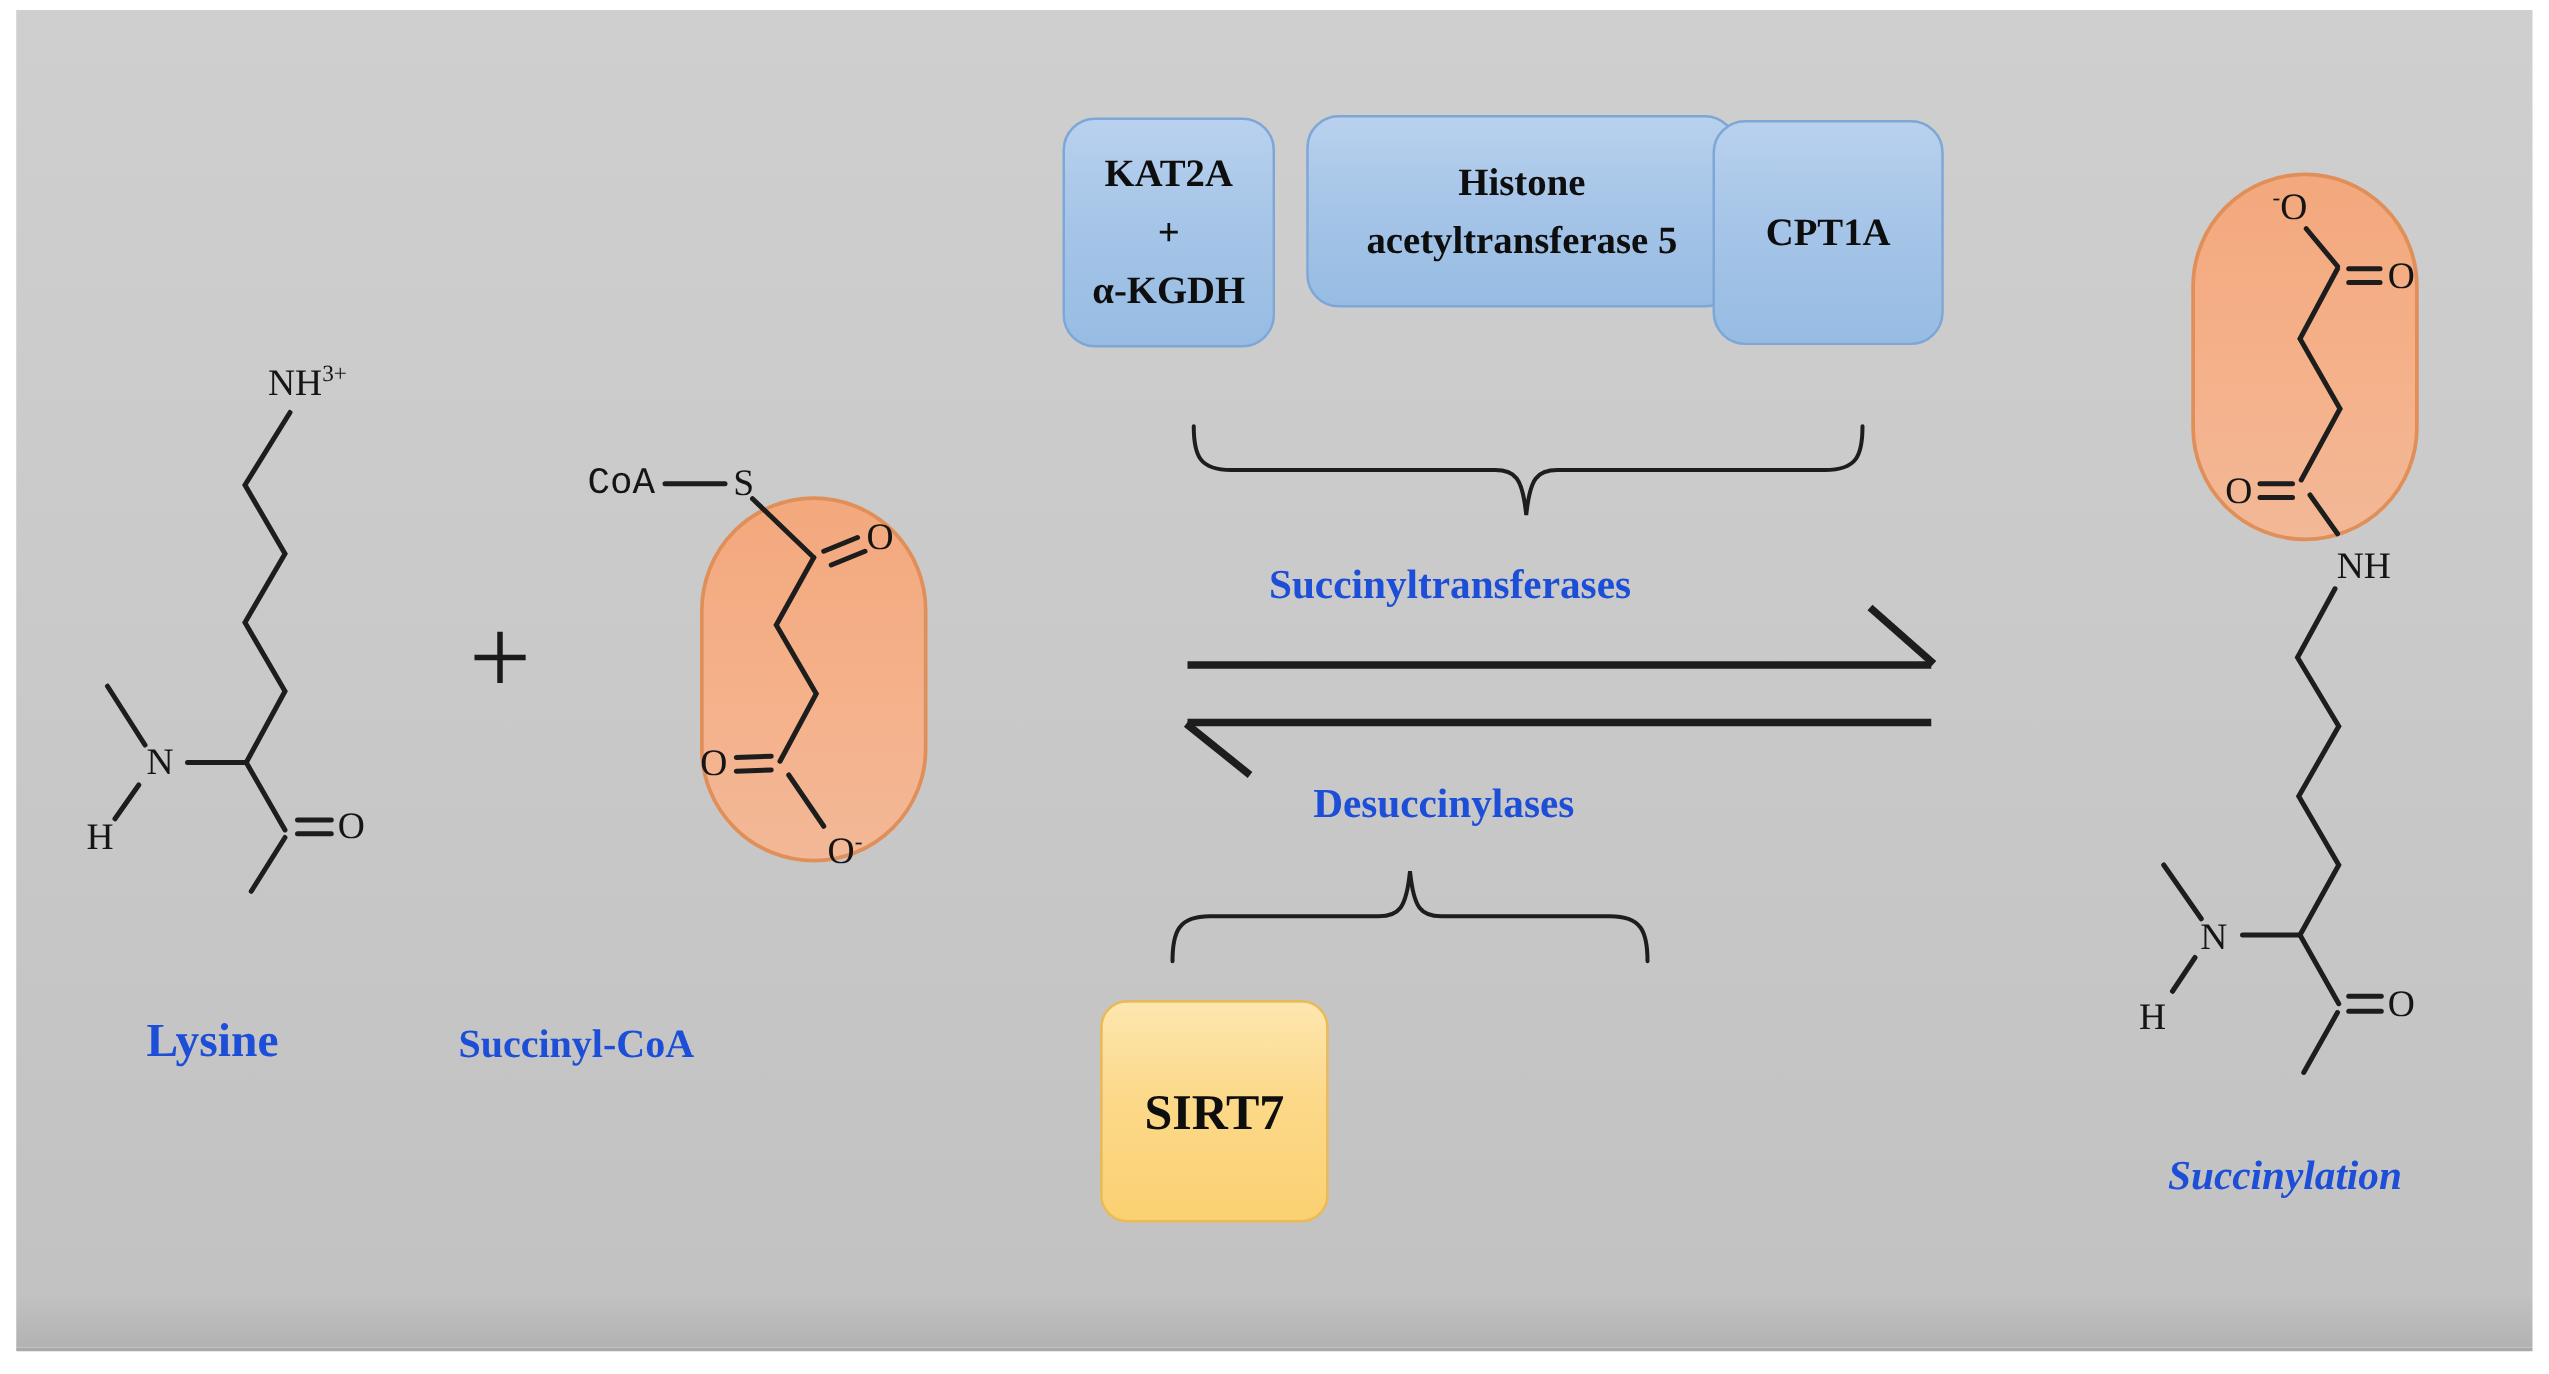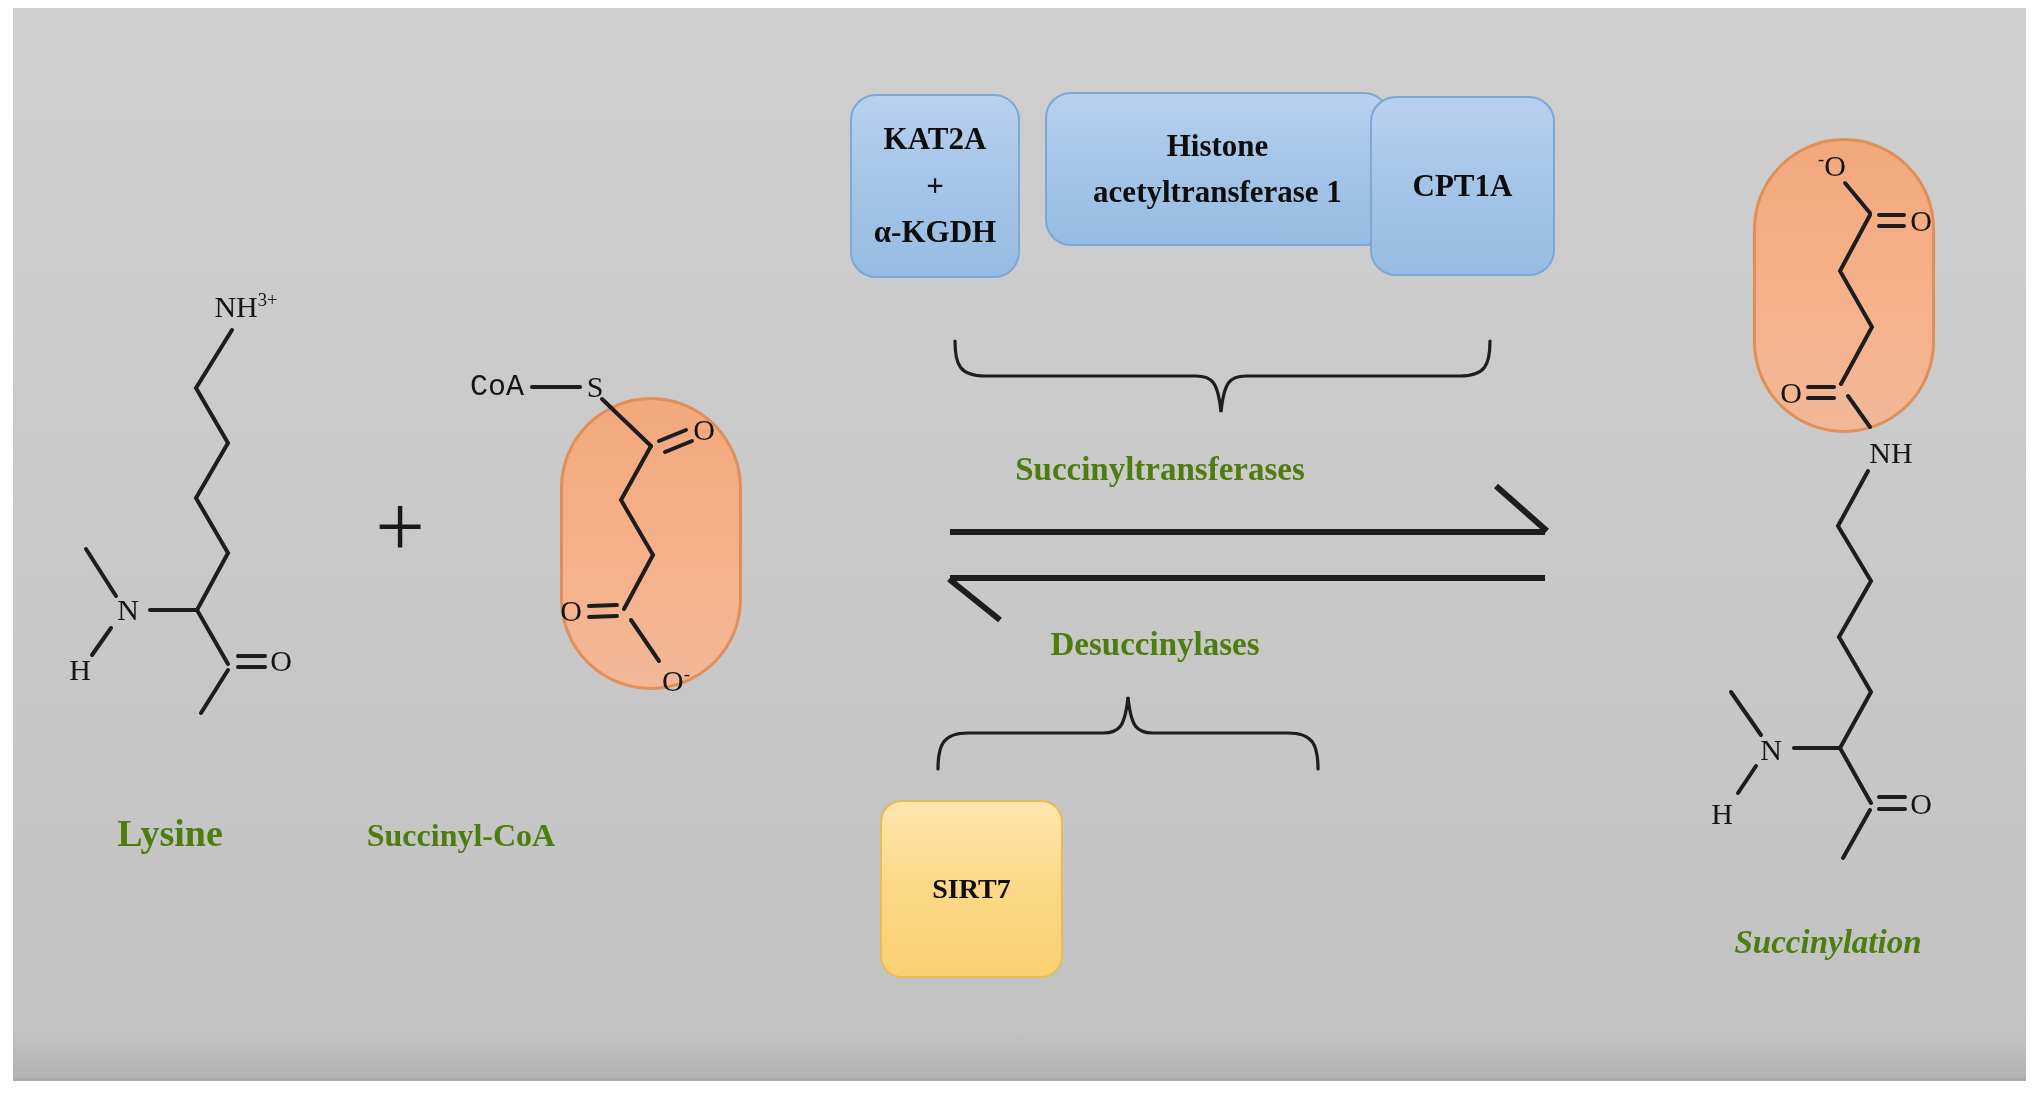--- a/index.html
+++ b/index.html
@@ -13,36 +13,36 @@
            border:3px solid var(--succinyl-capsule-border,#e08f58);box-sizing:border-box;}
   .cap-left{left:560px;top:397px;width:182px;height:293px;}
   .cap-right{left:1753px;top:138px;width:182px;height:295px;}
   svg.overlay{position:absolute;left:0;top:0;z-index:2;}
   .bond{stroke:var(--bond-color,#1d1d1d);stroke-width:4;fill:none;stroke-linecap:round;}
   .brace{stroke:var(--bond-color,#1d1d1d);stroke-width:3.2;fill:none;stroke-linecap:round;}
   .rxn{stroke:var(--bond-color,#111111);stroke-width:6;fill:none;stroke-linecap:butt;}
   .atom{position:absolute;transform:translate(-50%,-50%);font-size:30px;color:#151515;
         white-space:nowrap;z-index:3;}
   .atom sup{font-size:0.62em;vertical-align:super;line-height:0;}
-  .lbl{position:absolute;transform:translate(-50%,-50%);font-weight:bold;color:#4d7c0f;
+  .lbl{position:absolute;transform:translate(-50%,-50%);font-weight:bold;color:#1d4ed8;
        white-space:nowrap;z-index:3;text-align:right;}
   .lbl-mol{font-size:38px;}
   .lbl-mol2{font-size:32px;}
   .lbl-mol3{font-size:33px;font-style:italic;}
   .lbl-path{font-size:33px;}
   .plus{position:absolute;transform:translate(-50%,-54%);font-size:88px;font-weight:400;
         color:#1a1a1a;z-index:3;}
   .ebox{position:absolute;display:flex;flex-direction:column;align-items:center;justify-content:center;
         box-sizing:border-box;text-align:center;font-weight:bold;color:#0e0e0e;z-index:3;}
   .ebox.blue{background:linear-gradient(180deg,#b9d1ee 0%,#a6c5e8 45%,#97bce3 100%);
         border:2.5px solid var(--enzyme-box-blue-border,#7da7d7);border-radius:26px;
         font-size:31px;line-height:1.5;}
   .ebox.yellow{background:linear-gradient(180deg,#fde6ae 0%,#fcd989 45%,#fbd072 100%);
         border:2.5px solid var(--sirt-box-yellow-border,#e9ba55);border-radius:22px;
-        font-size:28px;}
+        font-size:40px;}
   .b-kat2a{left:850px;top:94px;width:170px;height:184px;}
   .b-hat1{left:1045px;top:92px;width:345px;height:154px;}
   .b-cpt1a{left:1370px;top:96px;width:185px;height:180px;}
   .b-sirt7{left:880px;top:800px;width:183px;height:178px;}
   .b-sirt5{left:1401px;top:800px;width:192px;height:178px;}
 </style>
 </head>
 <body>
 
 <div class="page">
@@ -110,21 +110,21 @@
     </g>
   </svg>
 
   <div class="ebox blue b-kat2a">
     <span>KAT2A</span>
     <span>+</span>
     <span>α-KGDH</span>
   </div>
   <div class="ebox blue b-hat1">
     <span>Histone</span>
-    <span>acetyltransferase 1</span>
+    <span>acetyltransferase 5</span>
   </div>
   <div class="ebox blue b-cpt1a">
     <span>CPT1A</span>
   </div>
   <div class="ebox yellow b-sirt7">
     <span>SIRT7</span>
   </div>
 
   <div class="lbl lbl-path" style="left:1160px;top:469px;">Succinyltransferases</div>
   <div class="lbl lbl-path" style="left:1155px;top:644px;">Desuccinylases</div>

